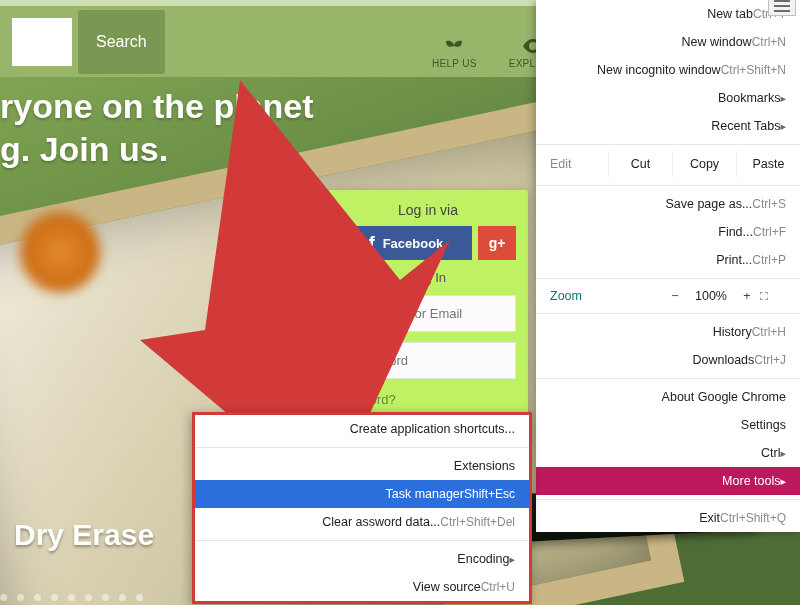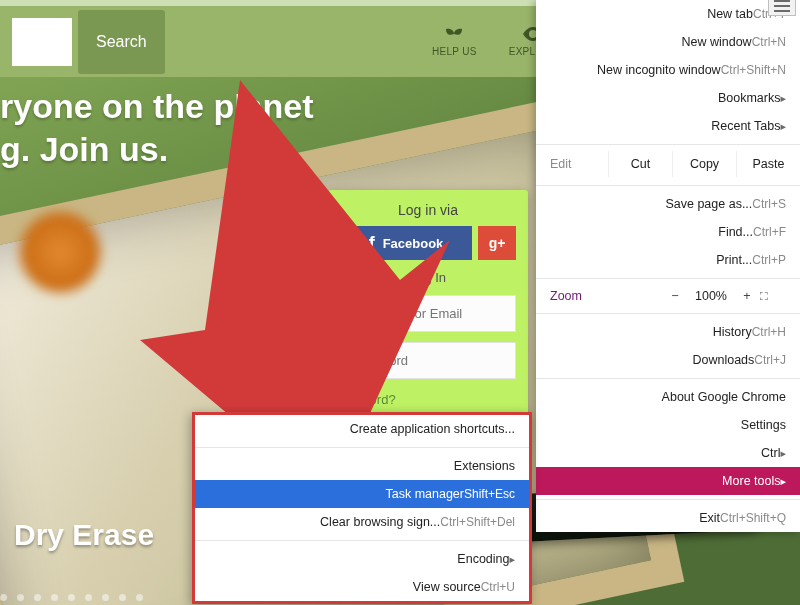--- a/index.html
+++ b/index.html
@@ -10,21 +10,21 @@
 .board { position: absolute; left: -60px; top: 160px; width: 700px; height: 500px; background: linear-gradient(135deg,#f4efe2 0%,#d7cfae 40%,#b3ae82 100%); transform: rotate(-12deg); border: 28px solid #c9b684; box-shadow: 0 0 60px rgba(0,0,0,.3) inset; }
 .board::before, .board::after { content:""; position:absolute; width:80px; height:80px; background:radial-gradient(circle,#e38a30 0%,#c96a12 70%); border-radius:50%; filter: blur(6px); }
 .board::before { left: 90px; top: -20px; }
 .board::after { left: 280px; top: 60px; }
 
 
 .topbar { position: relative; height: 77px; background: #99b56a; border-top: 6px solid #cde0b3; display: flex; align-items: center; padding: 0 12px; }
 .search-box { display: flex; align-items: center; gap: 6px; height: 48px; }
 .search-input { width: 60px; height: 48px; background: #fff; border: none; outline: none; padding: 0 8px; font-size: 14px; } 
 .search-btn { height: 64px; padding: 0 18px; background: #7a9851; color: #fff; border: none; border-radius: 3px; font-size: 16px; cursor: pointer; }
-.header-icons { position: absolute; right: 182px; top: 16px; display: flex; gap: 32px; }
+.header-icons { position: absolute; right: 182px; top: 28px; display: flex; gap: 32px; }
 .hicon { display: flex; flex-direction: column; align-items: center; color: #3f5627; font-size: 10px; letter-spacing: .3px; }
 .hicon svg { width: 28px; height: 24px; fill: #3f5627; }
 .hero-text { position: absolute; left: 0; top: 85px; color: #fff; font-weight: 700; font-size: 34px; line-height: 1.25; text-shadow: 0 2px 3px rgba(0,0,0,.25); font-family: "Helvetica Neue", Arial, sans-serif; }
 .bottom-caption { position: absolute; left: 14px; top: 518px; color: #fff; font-size: 30px; font-weight: 700; text-shadow: 0 2px 3px rgba(0,0,0,.35); }
 .marker { position: absolute; left: 430px; top: 490px; width: 340px; height: 48px; background: linear-gradient(#1a2618,#0b120a); border-radius: 24px; transform: rotate(-3deg); box-shadow: 0 4px 8px rgba(0,0,0,.4); }
 .dots { position:absolute; left:0; bottom:4px; display:flex; gap:10px; }
 .dots span { width:7px; height:7px; border-radius:50%; background:rgba(255,255,255,.5); }
 
 
 .login-card { position:absolute; left:328px; top:190px; width:200px; background:#bef264; border-radius:3px; box-shadow:0 2px 10px rgba(0,0,0,.25); padding:12px 12px 14px; }
@@ -45,21 +45,21 @@
 .mrow .lbl { color:#222; }
 .mrow .short { color:#8a8a8a; font-size:12px; }
 .mrow .arrow { color:#6a6a6a; font-size:11px; }
 .mrow.hi { background:#be185d; color:#fff; }
 .mrow.hi .lbl,.mrow.hi .short,.mrow.hi .arrow { color:#fff; }
 .msep { height:1px; background:#e6e6e6; margin:4px 0; }
 .edit-row { display:flex; align-items:center; padding:2px 0 4px 14px; }
 .edit-row .ed-label { color:#8a8a8a; width:58px; }
 .edit-row .ed-btn { flex:1; text-align:center; padding:6px 0; border-left:1px solid #eee; color:#222; }
 .zoom-row { display:flex; align-items:center; padding:6px 14px; }
-.zoom-row .zl { color:#701a75; flex:1; }
+.zoom-row .zl { color:#0f766e; flex:1; }
 .zoom-row .zbtn { width:26px; text-align:center; color:#444; }
 .zoom-row .zv { width:46px; text-align:center; }
 .zoom-row .full { width:26px; font-size:11px; color:#555; letter-spacing:1px; }
 
 
 .submenu { position:absolute; left:192px; top:412px; width:340px; background:#fff; box-shadow:-2px 2px 10px rgba(0,0,0,.3); font-size:12.5px; color:#222; border:3px solid #d23a3a; }
 .submenu .mrow { padding:7px 14px; }
 .submenu .hi { background:#2a6fdc; }
 
 
@@ -235,21 +235,21 @@
     </div>
   <div class="msep"></div>
   <div class="mrow">
       <span class="lbl">Extensions</span>
     </div>
   <div class="mrow hi">
       <span class="lbl">Task manager</span>
       <span class="short">Shift+Esc</span>
     </div>
   <div class="mrow">
-      <span class="lbl">Clear browsing sign...</span>
+      <span class="lbl">Clear assword data...</span>
       <span class="short">Ctrl+Shift+Del</span>
     </div>
   <div class="msep"></div>
   <div class="mrow">
       <span class="lbl">Encoding</span>
       <span class="arrow">▸</span>
     </div>
   <div class="mrow">
       <span class="lbl">View source</span>
       <span class="short">Ctrl+U</span>

